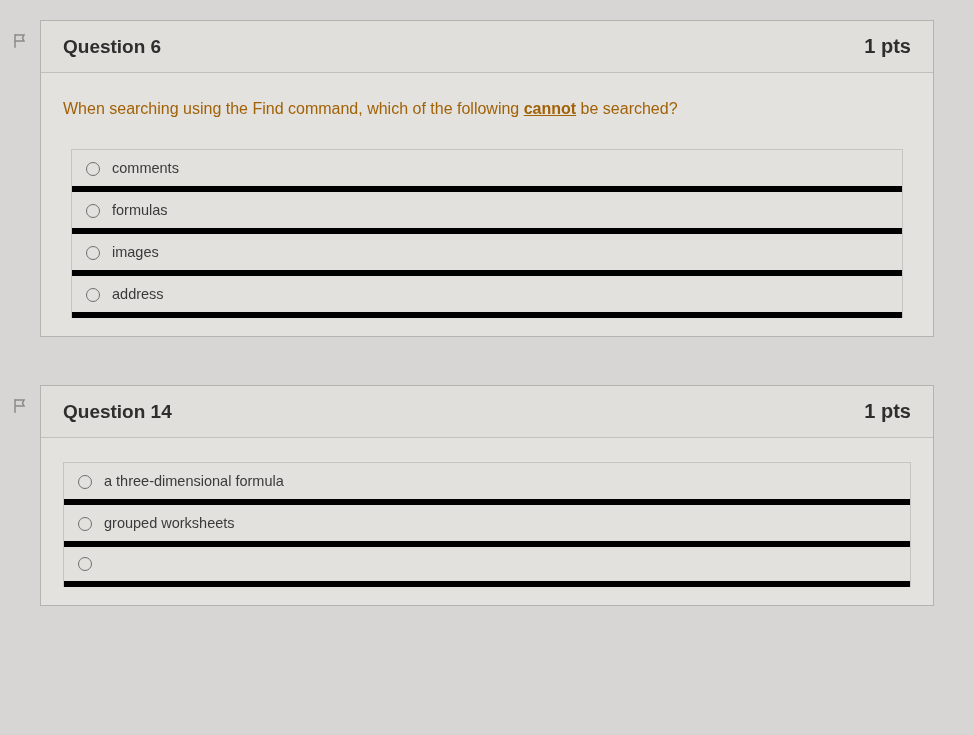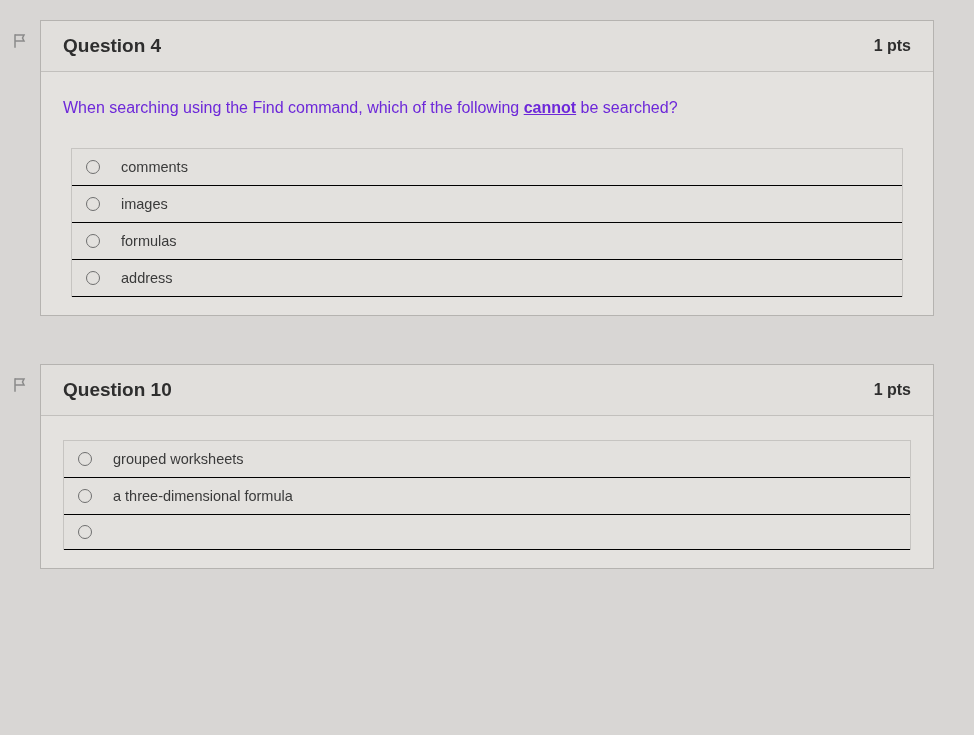--- a/index.html
+++ b/index.html
@@ -36,49 +36,49 @@
     padding: 14px 22px;
     border-bottom: 1px solid #c2c0bd;
     background: #e1dfdc;
   }
   .q-title {
     font-size: 19px;
     font-weight: 600;
     color: #2e2e2e;
   }
   .q-points {
-    font-size: 16px;
+    font-size: 20px;
     font-weight: 600;
     color: #2e2e2e;
   }
   .q-body {
     padding: 24px 22px 18px 22px;
   }
   .q-prompt {
     font-size: 16px;
-    color: #6d28d9;
+    color: #a16207;
     line-height: 1.5;
     margin-bottom: 28px;
   }
   .q-prompt .underline {
     text-decoration: underline;
     font-weight: 700;
   }
   .answers {
     border: 1px solid #c6c4c1;
     border-bottom: none;
     margin: 0 8px;
   }
   .answers.no-left-indent { margin: 0; }
   .answer-row {
     display: flex;
-    align-items: center;
-    gap: 21px;
+    align-items: flex-end;
+    gap: 12px;
     padding: 10px 14px;
-    border-bottom: 1px solid #000000;
+    border-bottom: 6px solid #000000;
     font-size: 14.5px;
     color: #3a3a3a;
     cursor: pointer;
     background: #e3e1de;
   }
   .radio {
     width: 14px;
     height: 14px;
     border: 1.5px solid #6f6f6f;
     border-radius: 50%;
@@ -91,70 +91,70 @@
 
 <div class="question-block">
   <span class="flag-icon">
     <svg viewBox="0 0 24 24" fill="none" stroke="currentColor" stroke-width="2">
       <path d="M4 3v18"></path>
         <path d="M4 4h12l-2 4 2 4H4"></path>
     </svg>
   </span>
   <div class="q-card">
     <div class="q-header">
-      <span class="q-title">Question 4</span>
+      <span class="q-title">Question 6</span>
       <span class="q-points">1 pts</span>
     </div>
     <div class="q-body">
       <p class="q-prompt">
         <span>When searching using the Find command, which of the following </span><span class="underline">cannot</span><span> be searched?</span>
       </p>
       <div class="answers">
         <label class="answer-row">
           <span class="radio"></span>
           <span>comments</span>
         </label>
         <label class="answer-row">
           <span class="radio"></span>
-          <span>images</span>
+          <span>formulas</span>
         </label>
         <label class="answer-row">
           <span class="radio"></span>
-          <span>formulas</span>
+          <span>images</span>
         </label>
         <label class="answer-row">
           <span class="radio"></span>
           <span>address</span>
         </label>
       </div>
     </div>
   </div>
 </div>
 
 <div class="question-block">
   <span class="flag-icon">
     <svg viewBox="0 0 24 24" fill="none" stroke="currentColor" stroke-width="2">
       <path d="M4 3v18"></path>
         <path d="M4 4h12l-2 4 2 4H4"></path>
     </svg>
   </span>
   <div class="q-card">
     <div class="q-header">
-      <span class="q-title">Question 10</span>
+      <span class="q-title">Question 14</span>
       <span class="q-points">1 pts</span>
     </div>
     <div class="q-body">
       <div class="answers no-left-indent">
         <label class="answer-row">
           <span class="radio"></span>
-          <span>grouped worksheets</span>
+          <span>a three-dimensional formula</span>
         </label>
         <label class="answer-row">
           <span class="radio"></span>
-          <span>a three-dimensional formula</span>
+          <span>grouped worksheets</span>
         </label>
         <label class="answer-row">
           <span class="radio"></span>
         </label>
       </div>
     </div>
   </div>
 </div>
 
 </body></html>

